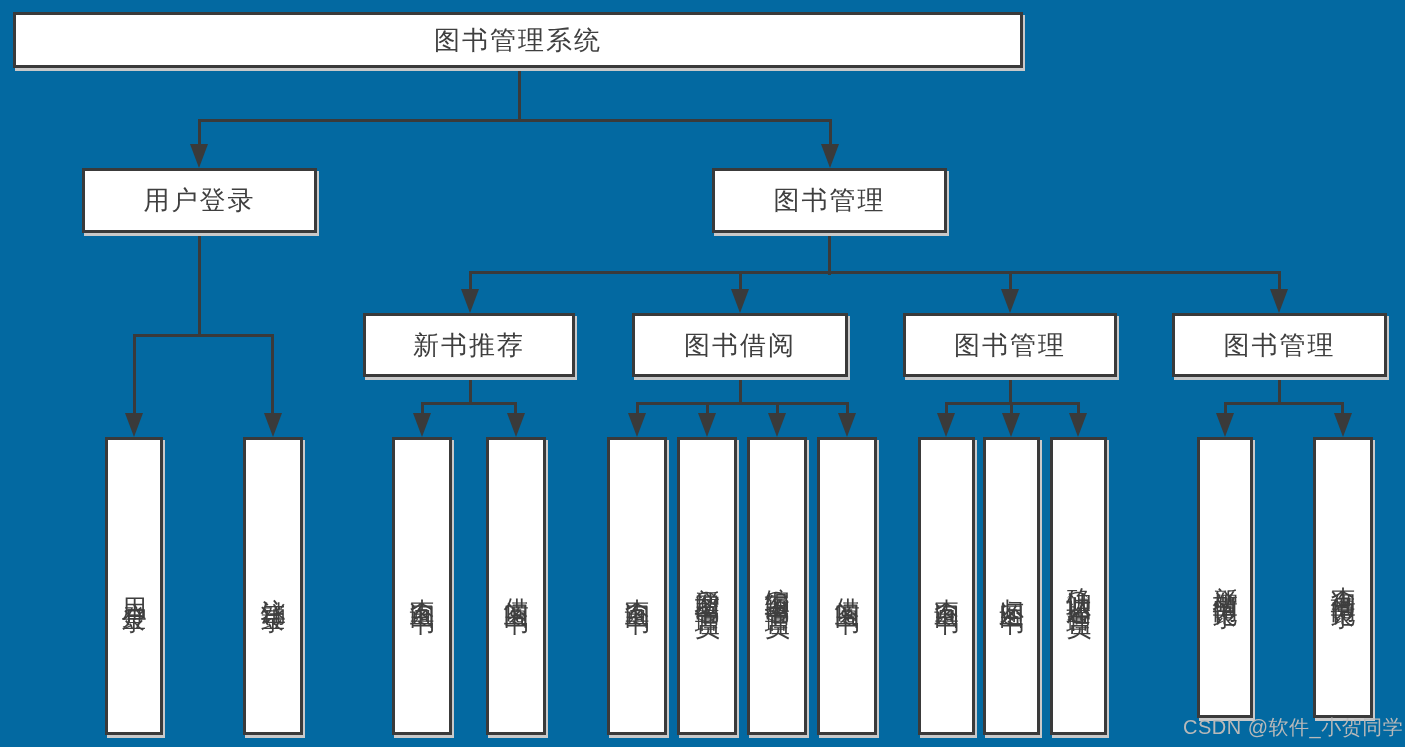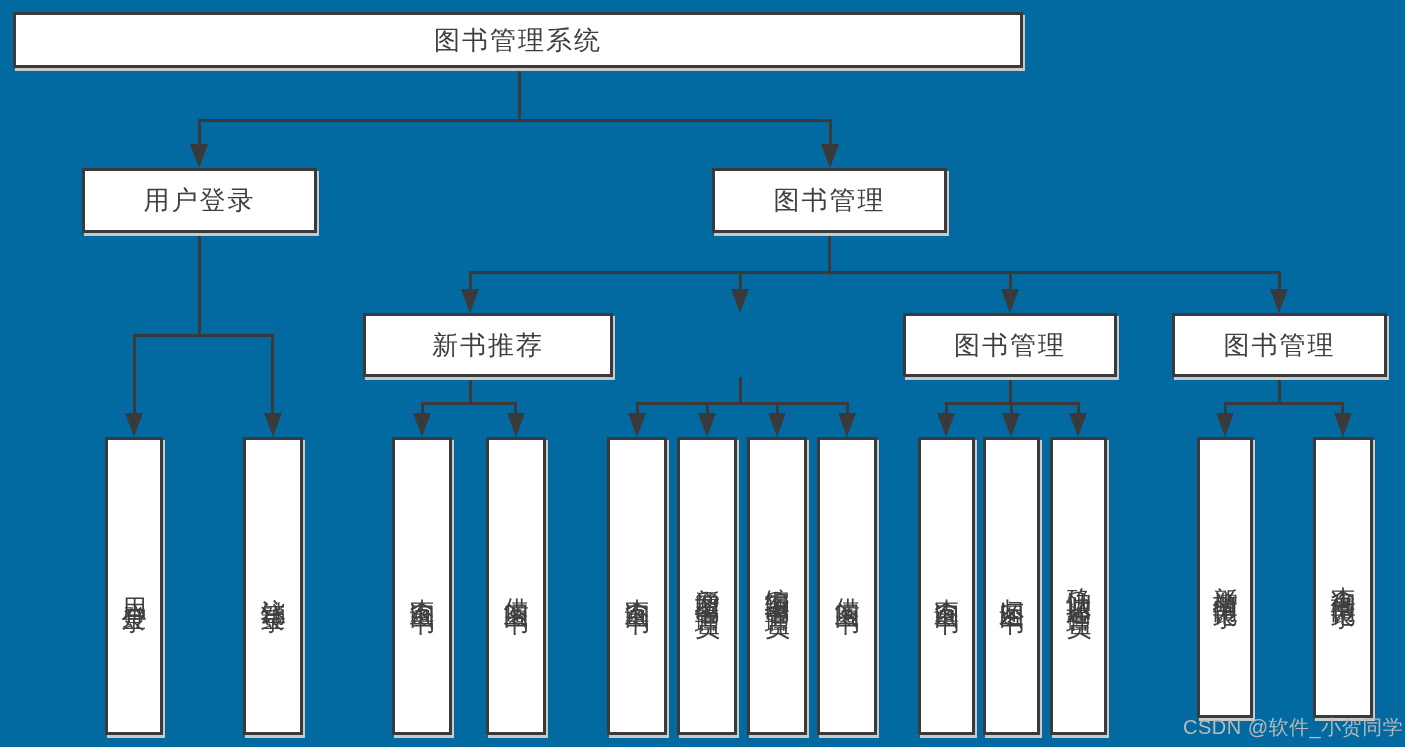--- a/index.html
+++ b/index.html
@@ -72,21 +72,22 @@
   <div class="hl" style="left:469px;top:271px;width:812px;"></div>
   <div class="vl" style="left:469px;top:271px;height:22px;"></div>
   <div class="arw" style="left:461px;top:289px;"></div>
   <div class="vl" style="left:739px;top:271px;height:22px;"></div>
   <div class="arw" style="left:731px;top:289px;"></div>
   <div class="vl" style="left:1009px;top:271px;height:22px;"></div>
   <div class="arw" style="left:1001px;top:289px;"></div>
   <div class="vl" style="left:1278px;top:271px;height:22px;"></div>
   <div class="arw" style="left:1270px;top:289px;"></div>
 
-  <div class="hbox" style="left:363px;top:313px;width:250px;height:64px;">新书推荐</div>
+  <div class="hbox" style="left:363px;top:313px;width:212px;height:64px;">新书推荐</div>
+  <div class="hbox" style="left:632px;top:313px;width:216px;height:64px;">图书借阅</div>
   <div class="hbox" style="left:903px;top:313px;width:214px;height:64px;">图书管理</div>
   <div class="hbox" style="left:1172px;top:313px;width:215px;height:64px;">图书管理</div>
 
   <div class="vl" style="left:469px;top:377px;height:28px;"></div>
   <div class="hl" style="left:421px;top:402px;width:96px;"></div>
   <div class="vl" style="left:421px;top:402px;height:14px;"></div>
   <div class="arw" style="left:413px;top:413px;"></div>
   <div class="vl" style="left:514px;top:402px;height:14px;"></div>
   <div class="arw" style="left:507px;top:413px;"></div>
 

